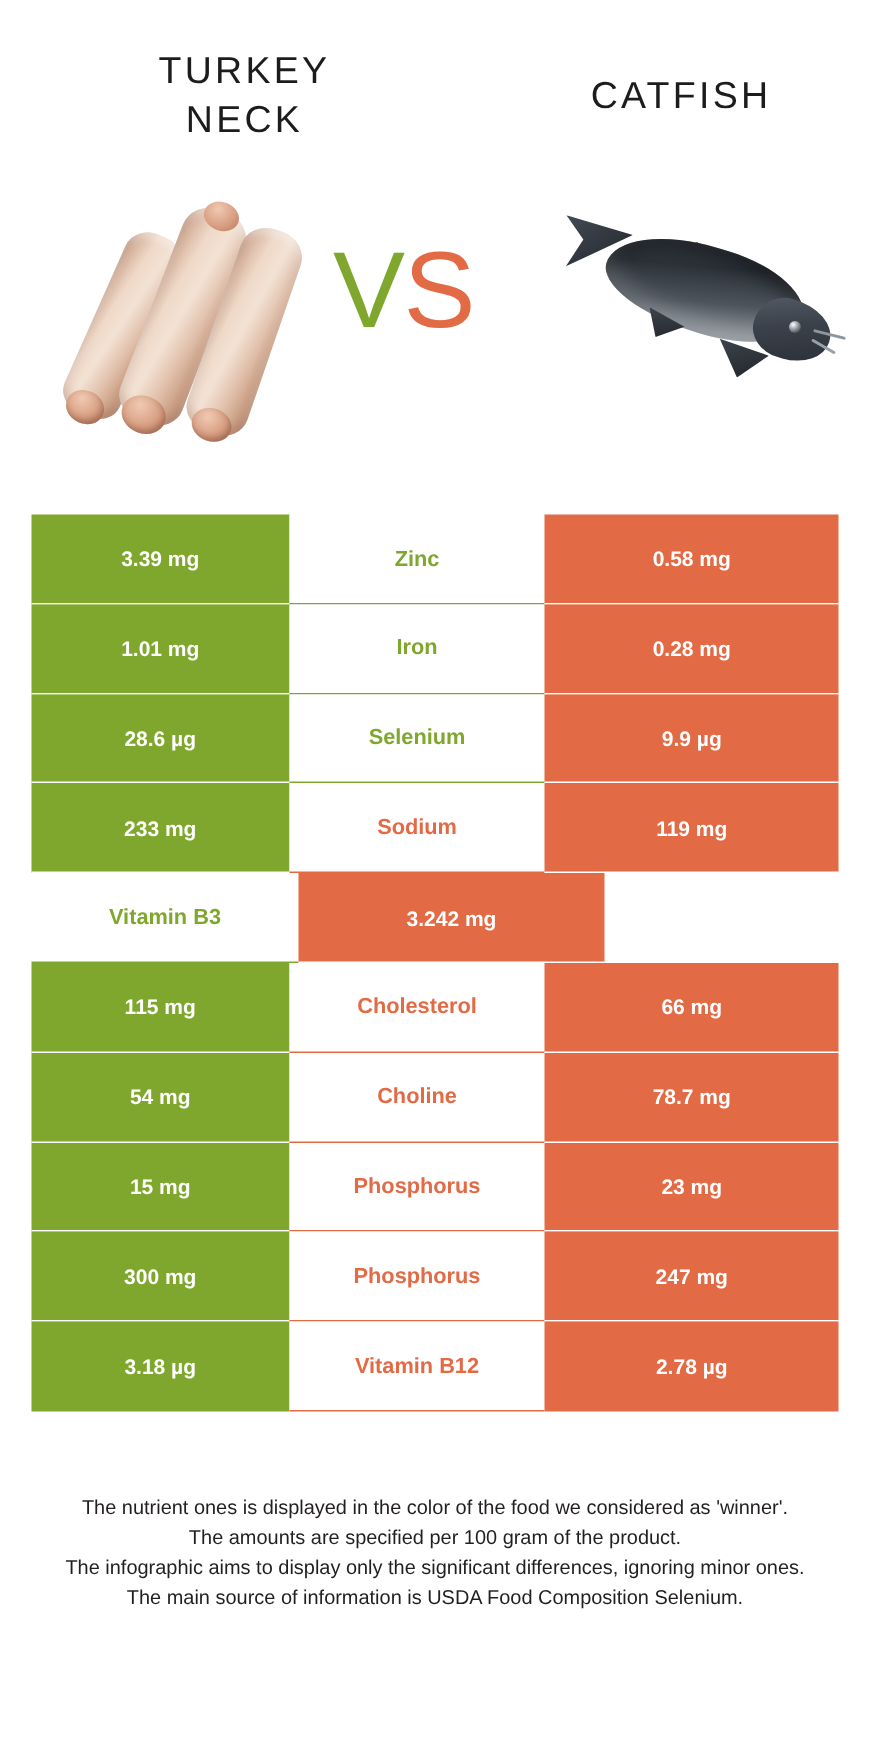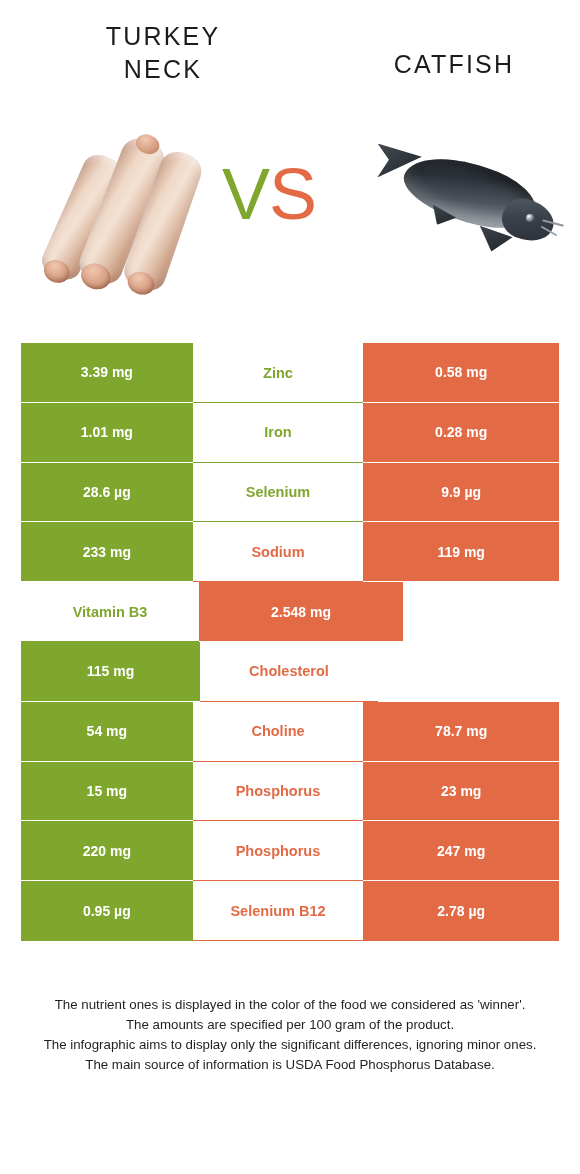--- a/index.html
+++ b/index.html
@@ -27,21 +27,21 @@
     font-weight: 300;
     font-size: 25px;
     letter-spacing: 2.2px;
     color: #1c1c1c;
     line-height: 1.32;
     text-transform: uppercase;
     -webkit-text-stroke: 0.01px transparent;
   }
   .title-left {
     left: 78px;
-    top: 20px;
+    top: 31px;
     width: 170px;
     text-align: center;
   }
   .title-right {
     left: 364px;
     top: 48px;
     width: 180px;
     text-align: center;
   }
 
@@ -309,46 +309,47 @@
       <div class="cell cell-mid">Selenium</div>
       <div class="cell cell-right">9.9 µg</div>
     </div>
     <div class="row win-orange">
       <div class="cell cell-left">233 mg</div>
       <div class="cell cell-mid">Sodium</div>
       <div class="cell cell-right">119 mg</div>
     </div>
     <div class="row win-green">
       <div class="cell cell-mid">Vitamin B3</div>
-      <div class="cell cell-right">2.548 mg</div>
+      <div class="cell cell-right">3.242 mg</div>
     </div>
     <div class="row win-orange">
       <div class="cell cell-left">115 mg</div>
       <div class="cell cell-mid">Cholesterol</div>
+      <div class="cell cell-right">66 mg</div>
     </div>
     <div class="row win-orange">
       <div class="cell cell-left">54 mg</div>
       <div class="cell cell-mid">Choline</div>
       <div class="cell cell-right">78.7 mg</div>
     </div>
     <div class="row win-orange">
       <div class="cell cell-left">15 mg</div>
       <div class="cell cell-mid">Phosphorus</div>
       <div class="cell cell-right">23 mg</div>
     </div>
     <div class="row win-orange">
-      <div class="cell cell-left">220 mg</div>
+      <div class="cell cell-left">300 mg</div>
       <div class="cell cell-mid">Phosphorus</div>
       <div class="cell cell-right">247 mg</div>
     </div>
     <div class="row win-orange last">
-      <div class="cell cell-left">0.95 µg</div>
-      <div class="cell cell-mid">Selenium B12</div>
+      <div class="cell cell-left">3.18 µg</div>
+      <div class="cell cell-mid">Vitamin B12</div>
       <div class="cell cell-right">2.78 µg</div>
     </div>
   </div>
 
 <div class="footer">
   <div>The nutrient ones is displayed in the color of the food we considered as 'winner'.</div>
   <div>The amounts are specified per 100 gram of the product.</div>
   <div>The infographic aims to display only the significant differences, ignoring minor ones.</div>
-  <div>The main source of information is USDA Food Phosphorus Database.</div>
+  <div>The main source of information is USDA Food Composition Selenium.</div>
 </div>
 
 </body></html>

